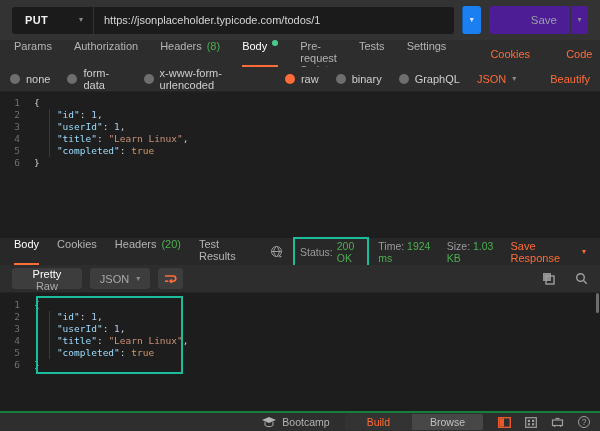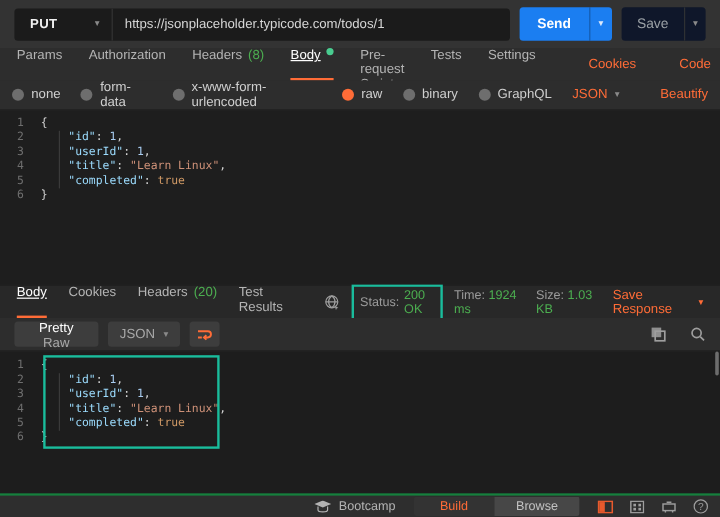--- a/index.html
+++ b/index.html
@@ -15,27 +15,27 @@
   .url-box { flex:1; height:27px; background:#1b1b1b; border-radius:3px; display:flex; align-items:center; overflow:hidden; }
   .method { width:82px; flex:none; height:100%; display:flex; align-items:center; justify-content:space-between; padding:0 10px 0 13px; border-right:1px solid #333; cursor:pointer; }
   .method .m-label { color:#f0f0f0; font-size:11px; font-weight:bold; letter-spacing:.3px; }
   .chev { color:#8a8a8a; font-size:8px; line-height:1; }
   .url-input { flex:1; background:transparent; border:none; outline:none; color:#d6d6d6; font-size:11px; padding:0 10px; font-family:"Liberation Sans",sans-serif; }
   .btn-split { display:flex; height:28px; border-radius:3px; overflow:hidden; flex:none; cursor:pointer; }
   .send { background:#1b7ef1; color:#ffffff; }
   .send .main { padding:0 15px; display:flex; align-items:center; font-size:11.5px; font-weight:600; }
   .send .arrow { width:19px; display:flex; align-items:center; justify-content:center; border-left:1px solid rgba(0,0,0,.28); }
   .send .arrow .chev { color:#dce9fb; }
-  .save { background:#0f172a; color:#9aa0a5; }
+  .save { background:#4c1d95; color:#9aa0a5;padding-left:29px; }
   .save .main { padding:0 13px; display:flex; align-items:center; font-size:11.5px; }
   .save .arrow { width:18px; display:flex; align-items:center; justify-content:center; border-left:1px solid #2e3133; }
   
   .req-tabs { height:27px; flex:none; display:flex; align-items:stretch; padding:0 14px; gap:22px; font-size:11px; background:#2d2d2d; }
   .tab { display:flex; align-items:flex-start; gap:5px; color:#b4b4b4; border-bottom:2px solid transparent; cursor:pointer; }
-  .tab.active { color:#ffffff; border-bottom-color:#ff6c37;text-decoration:underline; }
+  .tab.active { color:#ffffff; border-bottom-color:#ff6c37; }
   .count { color:#4cae50; }
   .dot { width:6px; height:6px; border-radius:50%; background:#49cc90; }
   .req-tabs .spacer { margin-left:auto; }
   .link-orange { color:#ff6c37; cursor:pointer; display:flex; align-items:center; }
   
   .mode-row { height:24px; flex:none; display:flex; align-items:center; padding:0 10px; gap:17px; font-size:11px; background:#2d2d2d; color:#cfcfcf; }
   .radio-opt { display:flex; align-items:center; gap:6px; cursor:pointer; }
   .radio { width:10px; height:10px; border-radius:50%; background:#6e6e6e; flex:none; }
   .radio.sel { background:#ff6c37; }
   .fmt-select { display:flex; align-items:center; gap:6px; color:#ff6c37; cursor:pointer; }
@@ -92,21 +92,20 @@
 
   <div class="topbar">
     <div class="url-box">
       <div class="method">
         <span class="m-label">PUT</span>
         <span class="chev">▾</span>
       </div>
       <input class="url-input" readonly="" value="https://jsonplaceholder.typicode.com/todos/1" style="">
     </div>
     <div class="btn-split send">
-      <div class="main">Send</div>
       <div class="arrow">
           <span class="chev">▾</span>
         </div>
     </div>
     <div class="btn-split save">
       <div class="main">Save</div>
       <div class="arrow">
           <span class="chev">▾</span>
         </div>
     </div>

